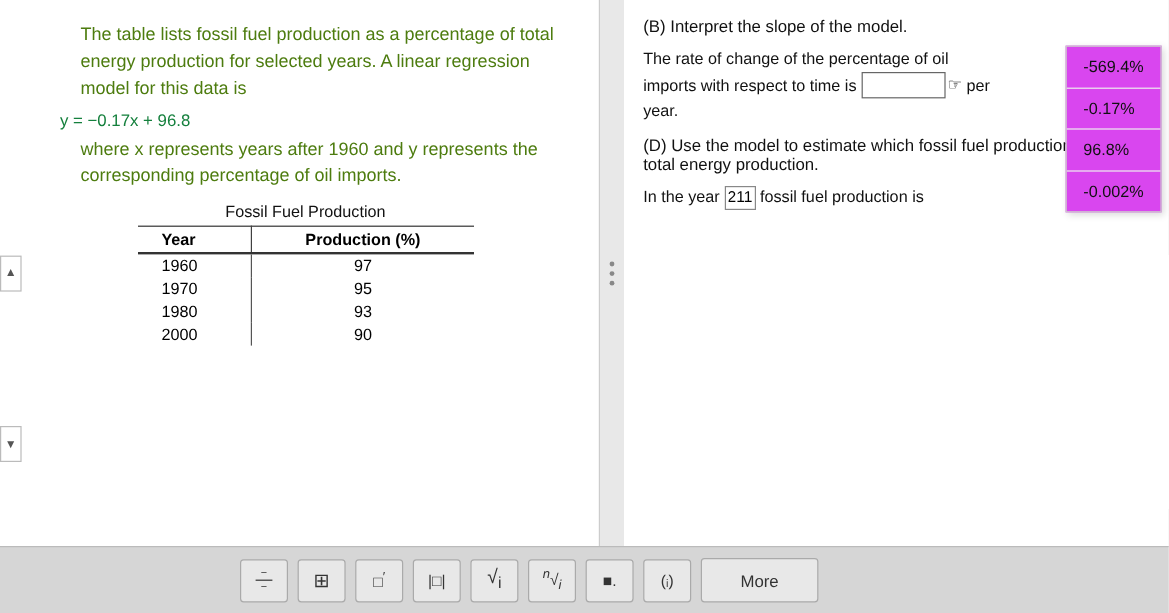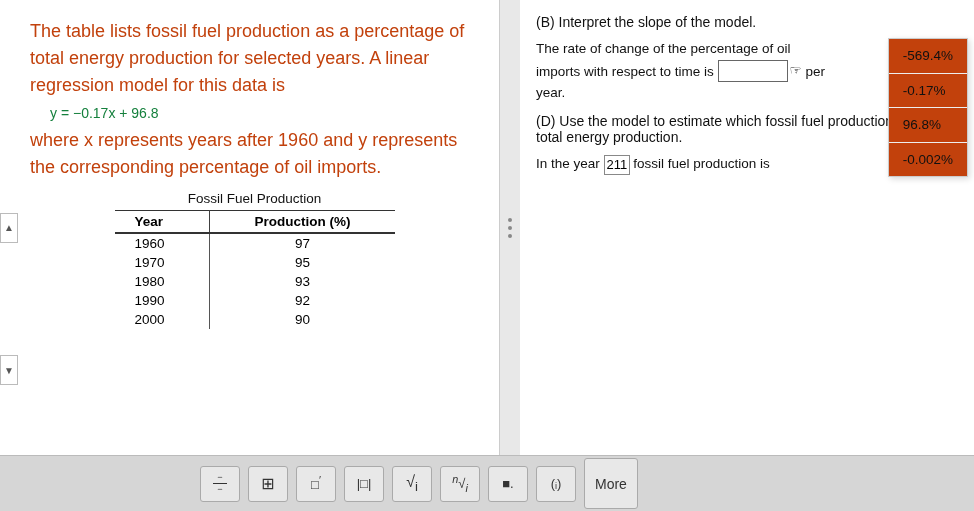--- a/index.html
+++ b/index.html
@@ -46,24 +46,25 @@
       cursor: pointer;
       font-size: 10px;
       color: #555;
     }
 
     .left-content {
       margin-left: 10px;
     }
 
     .description-text {
-      font-size: 18px;
+      font-size: 15px;
       line-height: 1.5;
-      color: #c2410c;
+      color: #4d7c0f;
       margin-bottom: 6px;
+      margin-left: 37px;
     }
 
     .equation {
       font-size: 14px;
       margin: 6px 0 6px 20px;
       color: #15803d;
     }
 
     .table-section {
       margin-top: 10px;
@@ -169,21 +170,21 @@
       display: inline-block;
       vertical-align: middle;
       margin-left: 2px;
     }
 
     
     .answer-dropdown {
       position: absolute;
       right: -10px;
       top: 0;
-      background: #c2410c;
+      background: #d946ef;
       border: 1px solid #ccc;
       box-shadow: 2px 2px 6px rgba(0,0,0,0.15);
       z-index: 10;
       min-width: 80px;
     }
 
     .answer-option {
       padding: 6px 14px;
       font-size: 13.5px;
       cursor: pointer;
@@ -229,22 +230,22 @@
       display: flex;
       align-items: center;
       justify-content: center;
       cursor: pointer;
       font-size: 16px;
       color: #333;
       flex-shrink: 0;
     }
 
     .more-btn {
-      height: 51px;
-      padding: 0 10px;
+      height: 37px;
+      padding: 0 32px;
       background: #e8e8e8;
       border: 1px solid #aaa;
       border-radius: 3px;
       display: flex;
       align-items: center;
       justify-content: flex-end;
       cursor: pointer;
       font-size: 14px;
       color: #333;
     }
@@ -287,24 +288,20 @@
               </tr>
               <tr>
                 <td class="year-cell">1970</td>
                 <td>95</td>
               </tr>
               <tr>
                 <td class="year-cell">1980</td>
                 <td>93</td>
               </tr>
               <tr>
-                <td class="year-cell">1990</td>
-                <td>92</td>
-              </tr>
-              <tr>
                 <td class="year-cell">2000</td>
                 <td>90</td>
               </tr>
             </tbody>
         </table>
       </div>
     </div>
     <div class="left-arrow" style="position:absolute; left:0; bottom:70px; top:auto; transform:none;">▼</div>
   </div>
 

